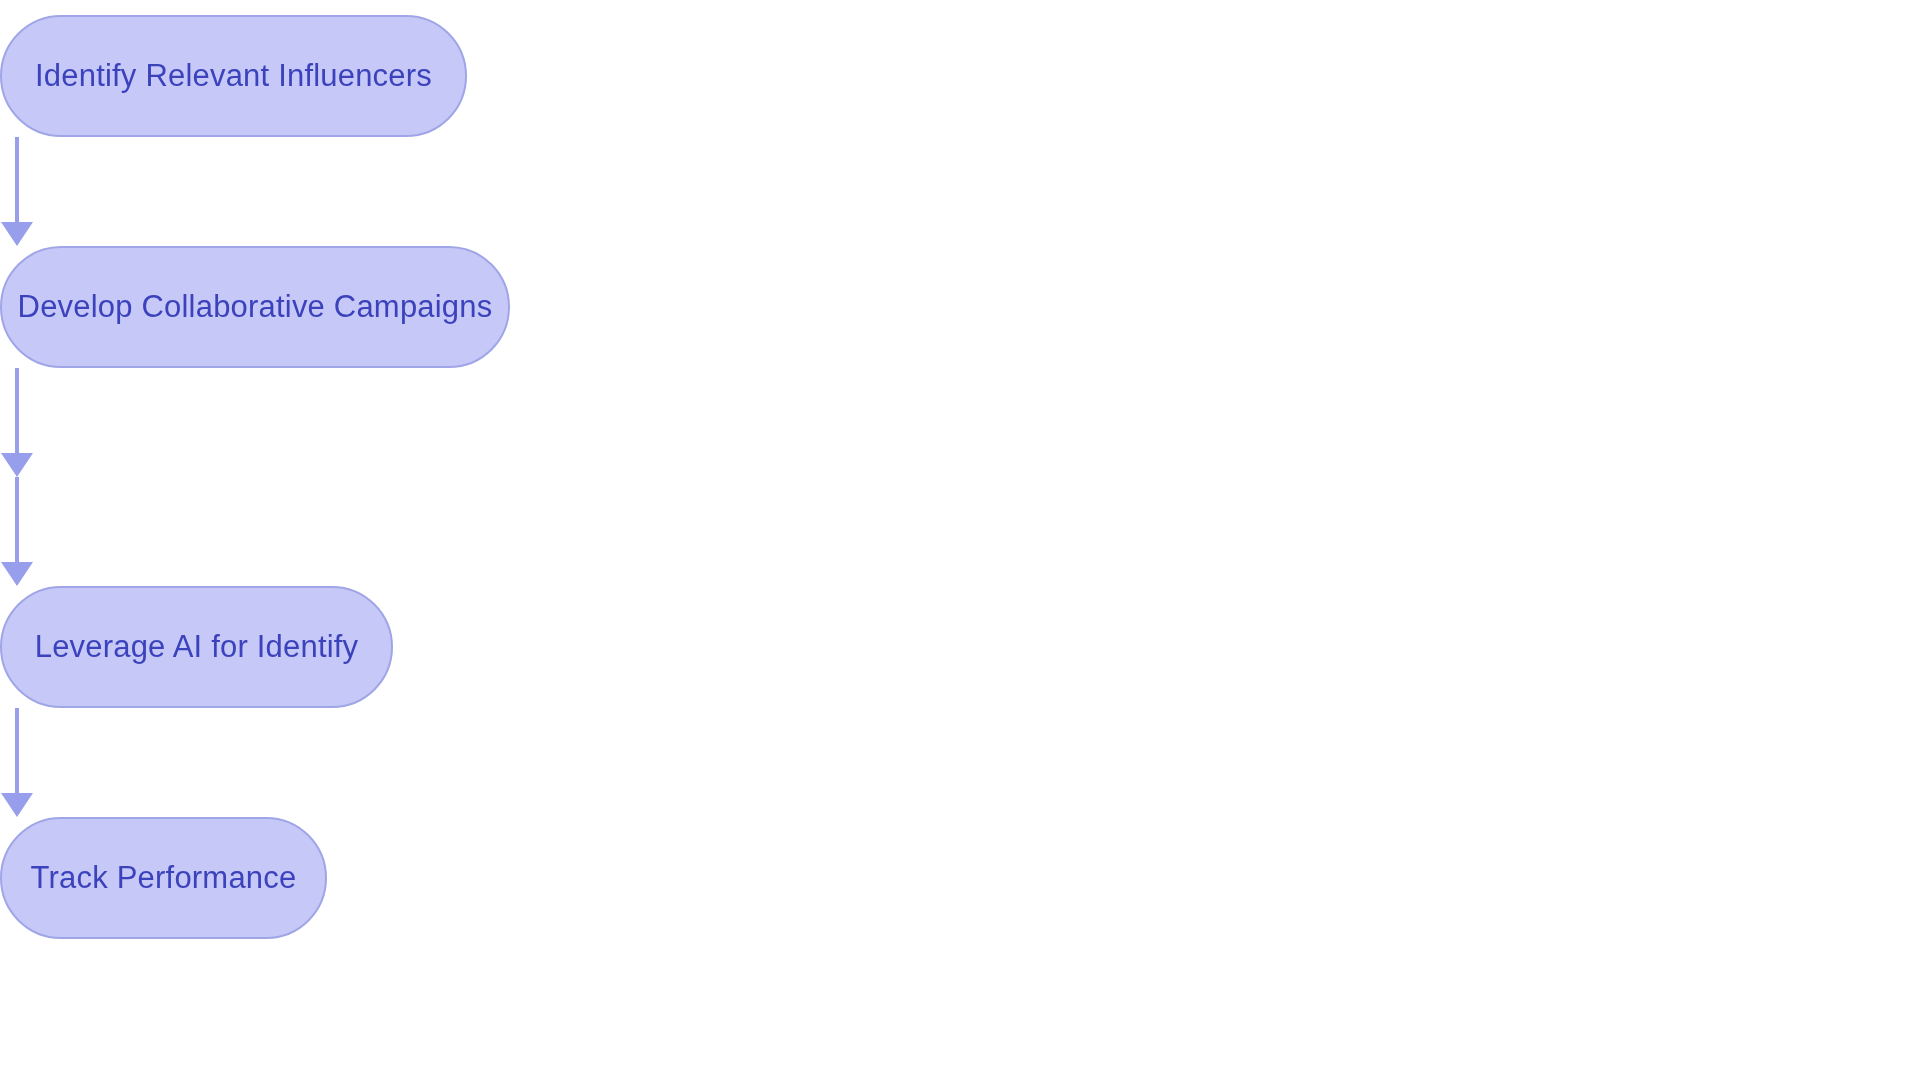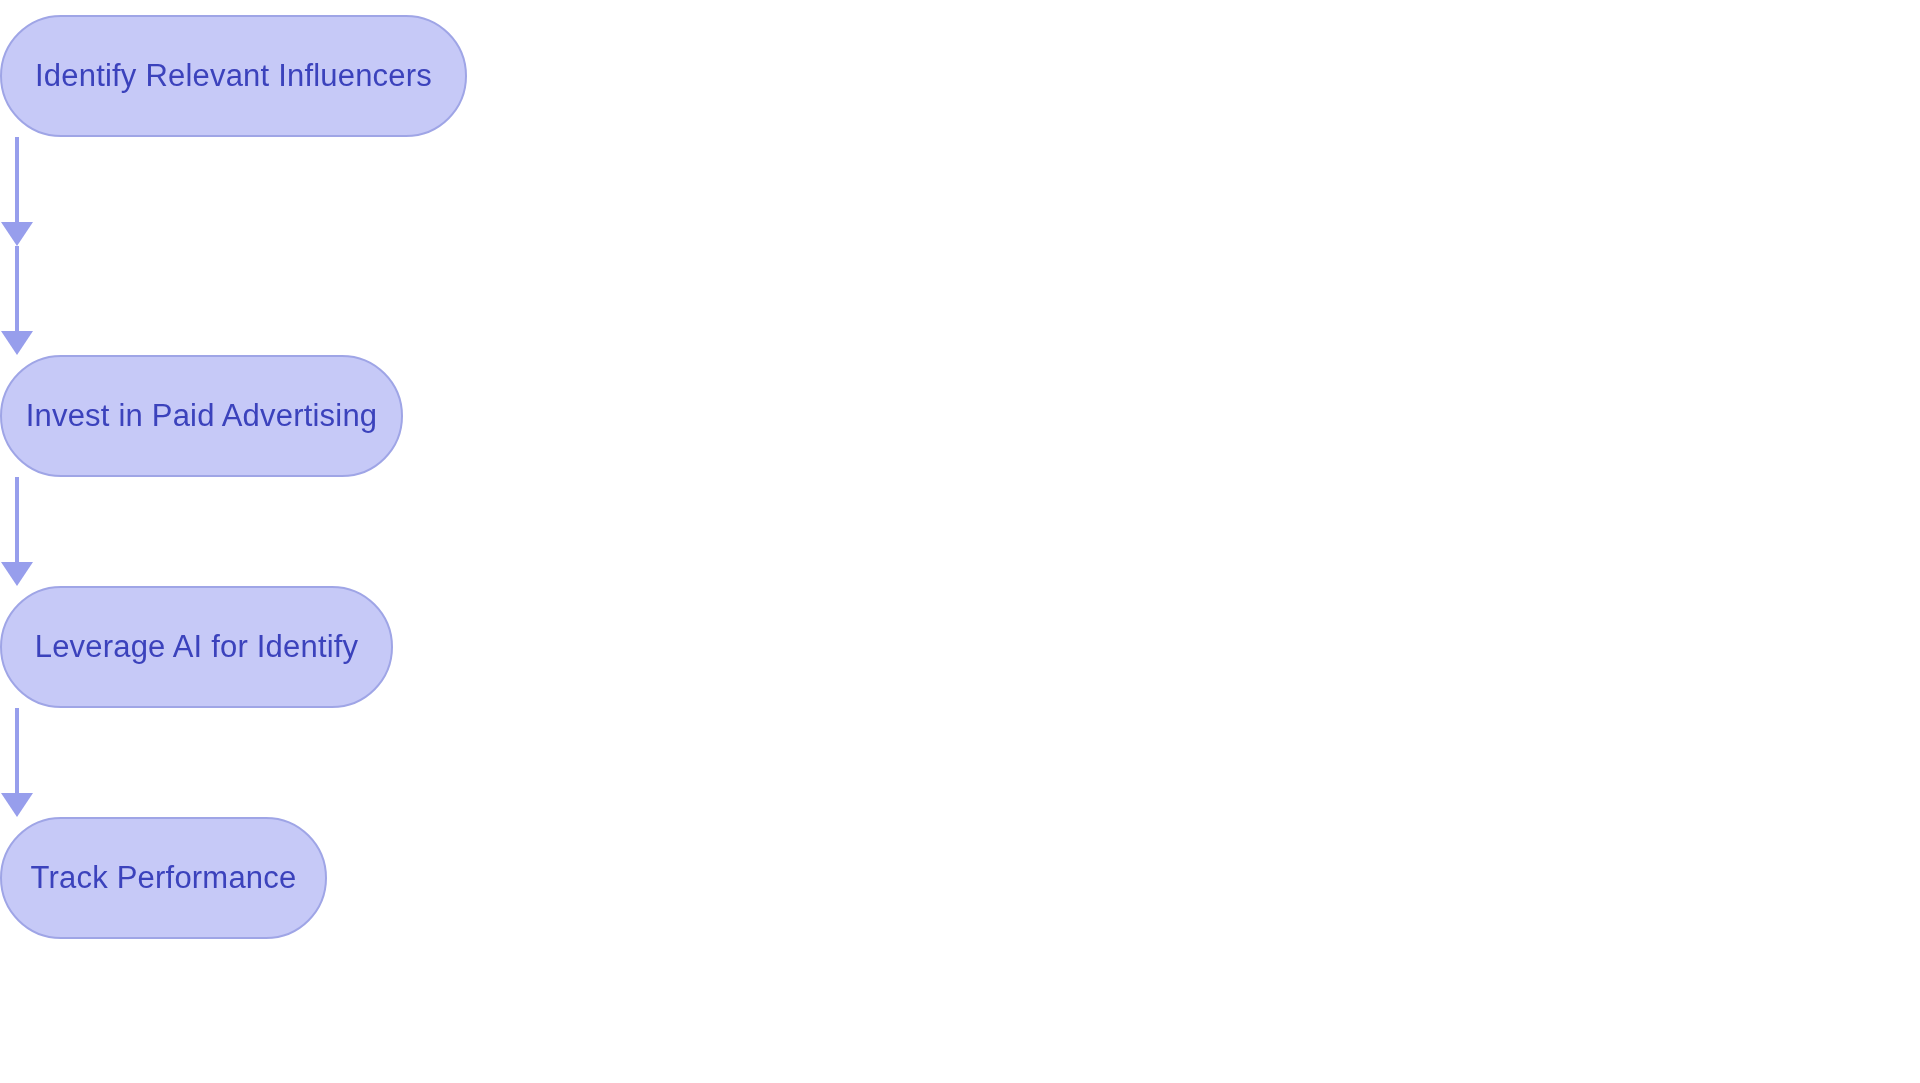--- a/index.html
+++ b/index.html
@@ -79,29 +79,29 @@
 
     <div class="node n0">
       <span class="node-label">Identify Relevant Influencers</span>
     </div>
 
     <div class="arrow">
       <div class="arrow-line"></div>
       <div class="arrow-head"></div>
     </div>
 
+    <div class="node n1">
+      <span class="node-label">Develop Collaborative Campaigns</span>
+    </div>
 
     <div class="arrow">
       <div class="arrow-line"></div>
       <div class="arrow-head"></div>
     </div>
 
-    <div class="node n2">
-      <span class="node-label">Invest in Paid Advertising</span>
-    </div>
 
     <div class="arrow">
       <div class="arrow-line"></div>
       <div class="arrow-head"></div>
     </div>
 
     <div class="node n3">
       <span class="node-label">Leverage AI for Identify</span>
     </div>
 

